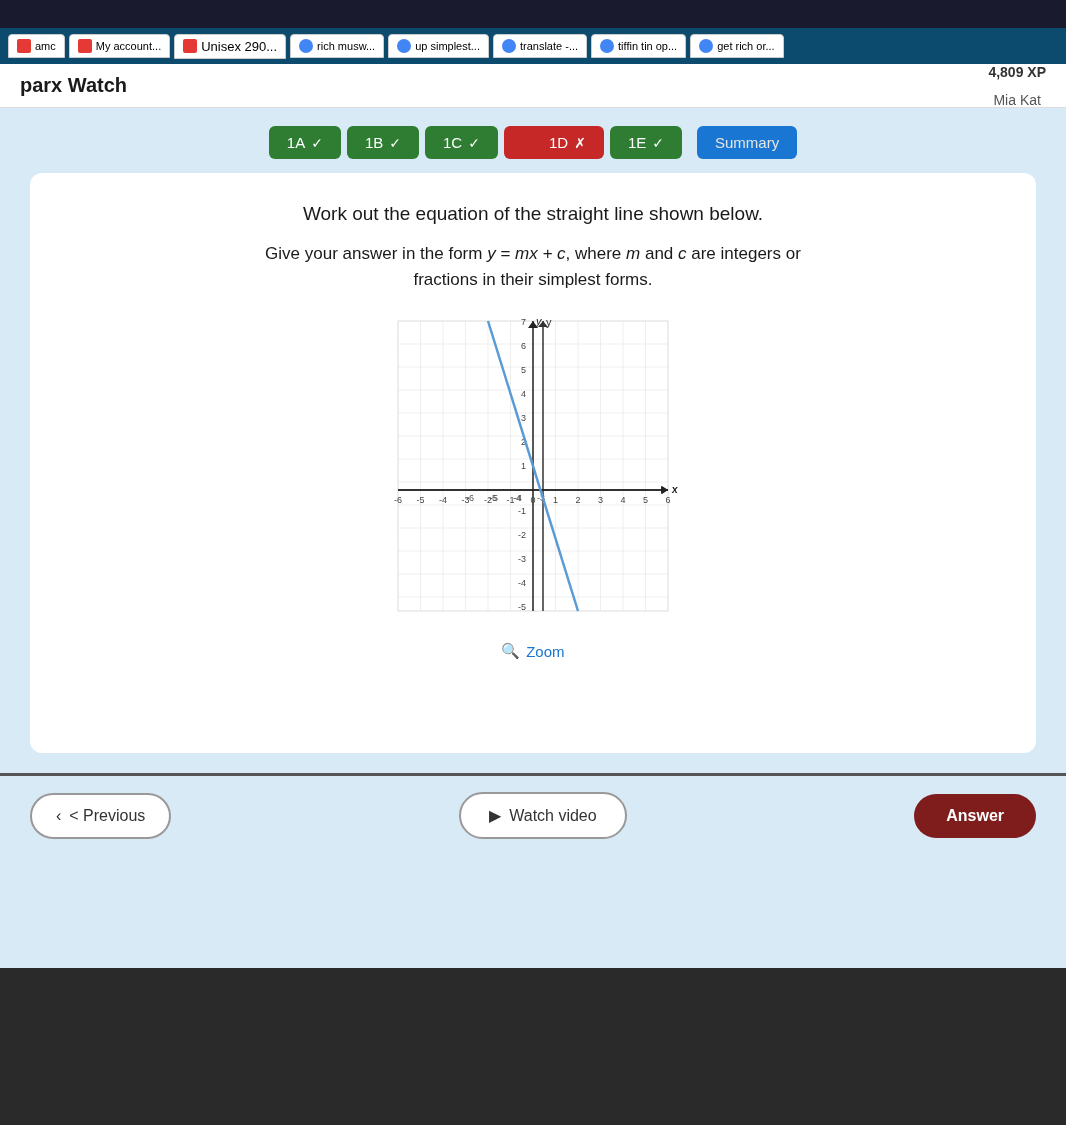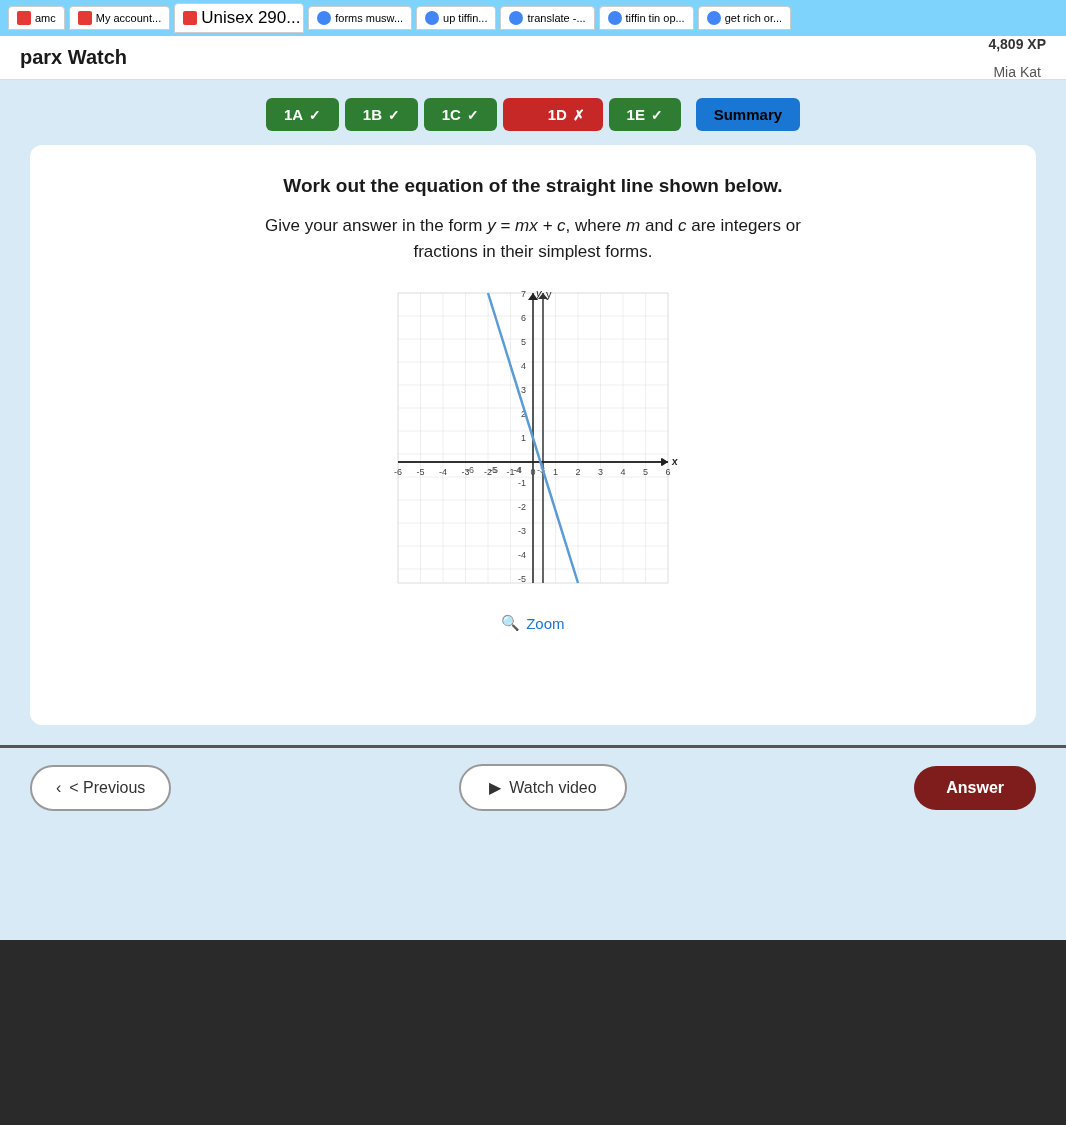--- a/index.html
+++ b/index.html
@@ -6,27 +6,28 @@
     body {
       font-family: Arial, sans-serif;
       background: #1a1a2e;
       width: 1066px;
       min-height: 1125px;
       overflow-x: hidden;
     }
 
     
     .browser-tabs {
-      background: #7dd3fc;
+      background: #0c4a6e;
       display: flex;
       align-items: center;
       padding: 4px 8px;
       gap: 4px;
       height: 36px;
       overflow: hidden;
+      margin-top: 28px;
     }
     .tab-item {
       display: flex;
       align-items: center;
       gap: 4px;
       background: white;
       border-radius: 4px 4px 0 0;
       padding: 4px 8px;
       font-size: 11px;
       white-space: nowrap;
@@ -92,57 +93,57 @@
       gap: 6px;
       padding: 18px 0 14px 0;
     }
     .tab-btn {
       display: flex;
       align-items: center;
       gap: 6px;
       padding: 8px 18px;
       border-radius: 6px;
       font-size: 15px;
-      font-weight: 700;
+      font-weight: 400;
       cursor: pointer;
       border: none;
       outline: none;
       justify-content: space-between;
     }
     .tab-btn.green-tab {
       background: #2e7d32;
       color: white;
     }
     .tab-btn.red-tab {
       background: #c62828;
       color: white;
       padding-left: 45px;
     }
     .tab-btn.summary-tab {
       background: #1976d2;
-      color: #000000;
+      color: #e5e5e5;
       margin-left: 9px;
     }
     .tab-check { font-size: 14px; }
     .tab-x { font-size: 14px; }
 
     
     .question-area {
       background: white;
       margin: 0 30px 20px 30px;
       border-radius: 12px;
       padding: 30px 40px;
       min-height: 580px;
     }
     .question-main {
       font-size: 19px;
       color: #1a1a1a;
       text-align: center;
       margin-bottom: 16px;
-      font-weight: 700;
+      font-weight: 400;
     }
     .question-sub {
       font-size: 17px;
       color: #1a1a1a;
       text-align: center;
       margin-bottom: 24px;
       line-height: 1.5;
     }
     .math-formula {
       font-style: italic;
@@ -231,29 +232,29 @@
   <div class="tab-item">
     <div class="tab-icon red"></div>
     <span style="font-size:11px">amc</span>
   </div>
   <div class="tab-item">
     <div class="tab-icon red"></div>
     <span style="font-size:11px">My account...</span>
   </div>
   <div class="tab-item">
     <div class="tab-icon red"></div>
-    <span style="font-size:17px">Unisex 290...</span>
+    <span style="font-size:13px">Unisex 290...</span>
   </div>
   <div class="tab-item">
     <div class="tab-icon green"></div>
-    <span style="font-size:11px">forms musw...</span>
+    <span style="font-size:11px">rich musw...</span>
   </div>
   <div class="tab-item">
     <div class="tab-icon green"></div>
-    <span style="font-size:11px">up tiffin...</span>
+    <span style="font-size:11px">up simplest...</span>
   </div>
   <div class="tab-item">
     <div class="tab-icon green"></div>
     <span style="font-size:11px">translate -...</span>
   </div>
   <div class="tab-item">
     <div class="tab-icon green"></div>
     <span style="font-size:11px">tiffin tin op...</span>
   </div>
   <div class="tab-item">

